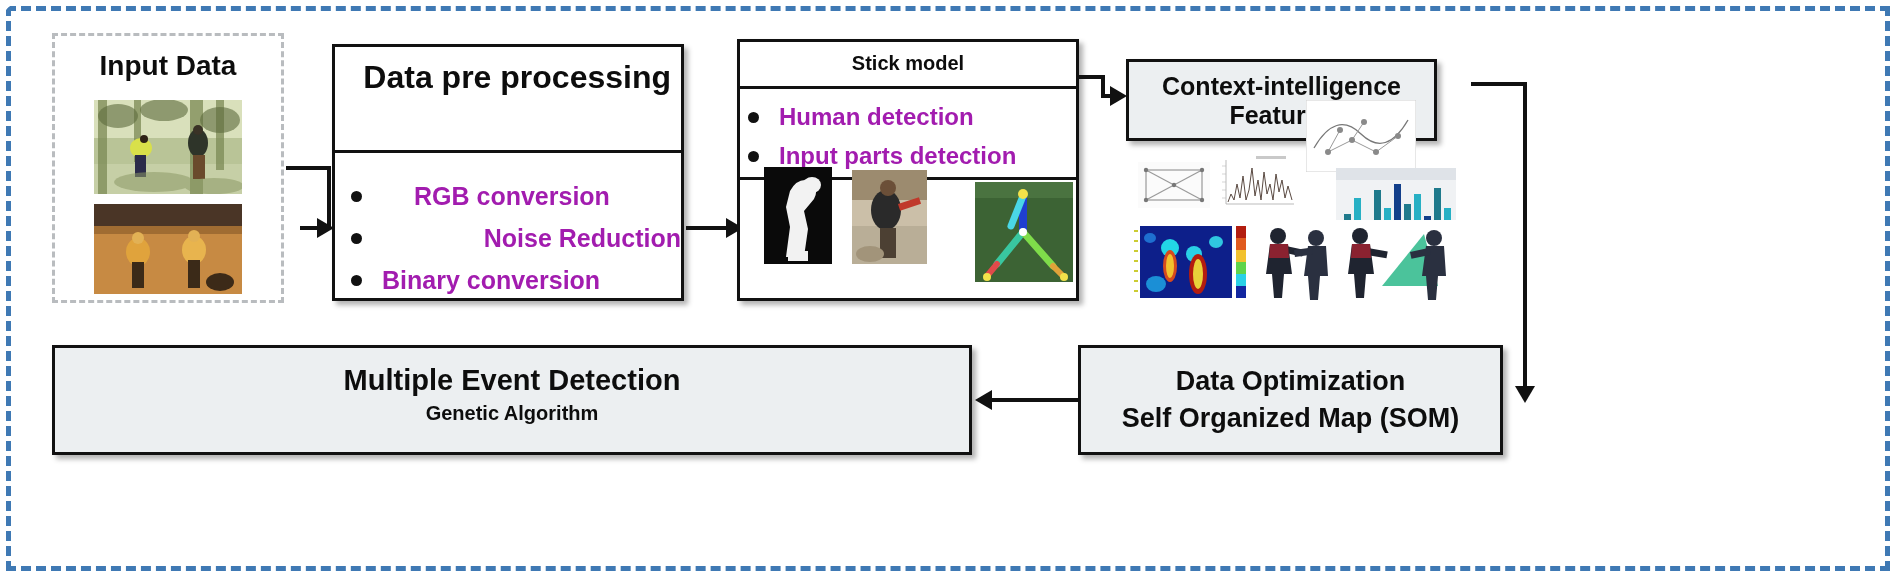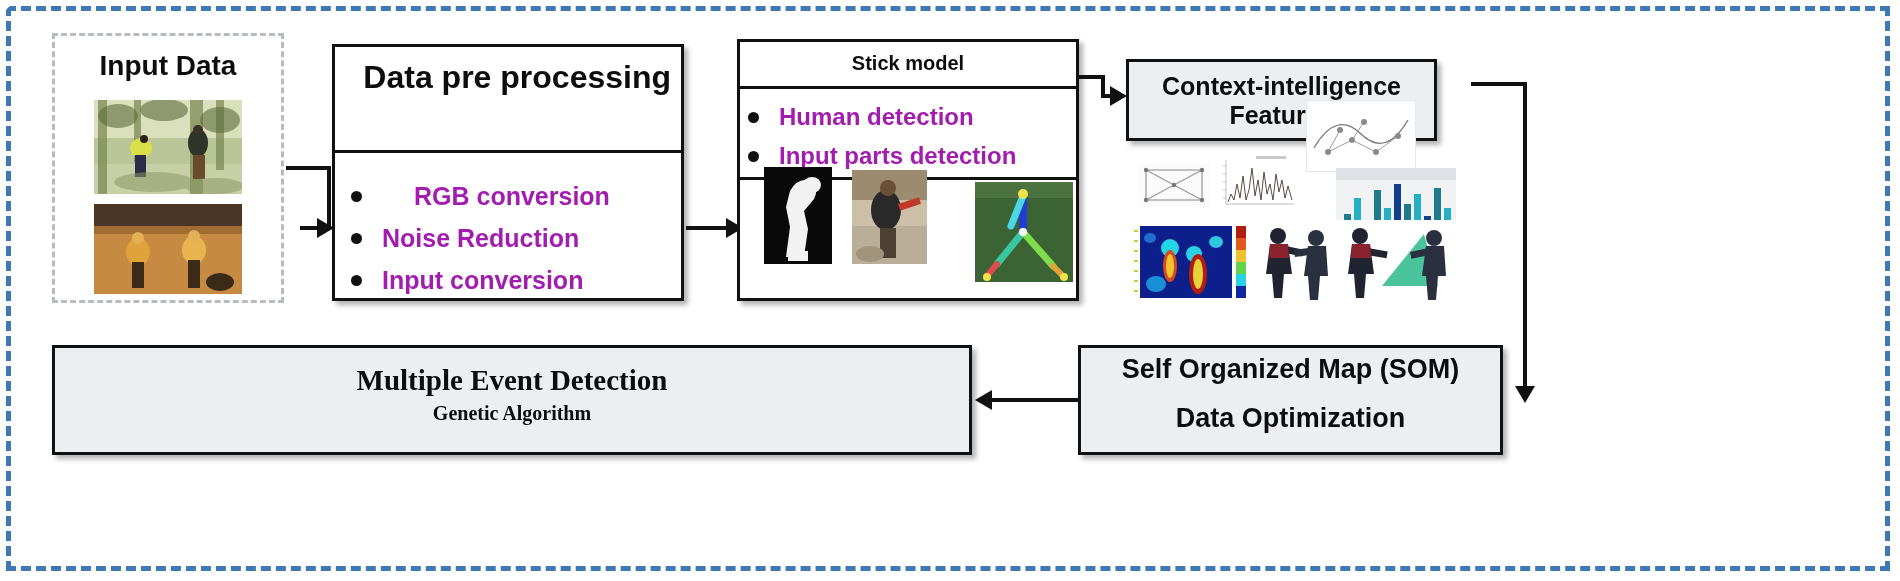--- a/index.html
+++ b/index.html
@@ -191,27 +191,27 @@
   <div class="arrowhead right" style="left:317px;top:218px;"></div>
 
   <div class="box" style="left:332px;top:44px;width:352px;height:257px;">
     <div class="box-title" style="font-size:32px;padding:12px 10px 0 10px;height:76px;box-sizing:border-box;text-align:right;">Data pre processing</div>
     <div class="divider" style="margin-top:27px;"></div>
     <ul class="bullets" style="padding:22px 0 0 16px;font-size:25px;">
       <li style="height:42px;gap:32px;">
         <span class="dot"></span>
         <span>RGB conversion</span>
       </li>
-      <li style="height:42px;">
+      <li style="height:42px;justify-content:space-between;">
         <span class="dot"></span>
         <span>Noise Reduction</span>
       </li>
       <li style="height:42px;">
         <span class="dot"></span>
-        <span>Input conversion</span>
+        <span>Binary conversion</span>
       </li>
     </ul>
   </div>
 
   <div class="ln h" style="left:686px;top:226px;width:45px;"></div>
   <div class="arrowhead right" style="left:726px;top:218px;"></div>
 
   <div class="box" style="left:737px;top:39px;width:342px;height:262px;">
     <div class="box-title" style="font-size:20px;padding:10px 10px 0 10px;height:44px;box-sizing:border-box;">Stick model</div>
     <div class="divider"></div>
@@ -431,25 +431,25 @@
         </g>
       </svg>
     </div>
   </div>
 
   <div class="ln h" style="left:1471px;top:82px;width:56px;"></div>
   <div class="ln v" style="left:1523px;top:82px;height:312px;"></div>
   <div class="arrowhead down" style="left:1515px;top:386px;"></div>
 
   <div class="box gray" style="left:1078px;top:345px;width:425px;height:110px;">
+    <div class="box-title" style="font-size:27px;padding-top:18px;">Data Optimization</div>
     <div class="box-title" style="font-size:27px;padding-top:6px;">Self Organized Map (SOM)</div>
-    <div class="box-title" style="font-size:27px;padding-top:18px;">Data Optimization</div>
   </div>
 
   <div class="ln h" style="left:990px;top:398px;width:88px;"></div>
   <div class="arrowhead left" style="left:975px;top:390px;"></div>
 
-  <div class="box gray" style="left:52px;top:345px;width:920px;height:110px;font-family:Liberation Serif, serif;">
+  <div class="box gray" style="left:52px;top:345px;width:920px;height:110px;">
     <div class="box-title" style="font-size:29px;padding-top:16px;">Multiple Event Detection</div>
     <div class="box-title" style="font-size:20px;padding-top:4px;">Genetic Algorithm</div>
   </div>
 
 </div>
 
 </body></html>

